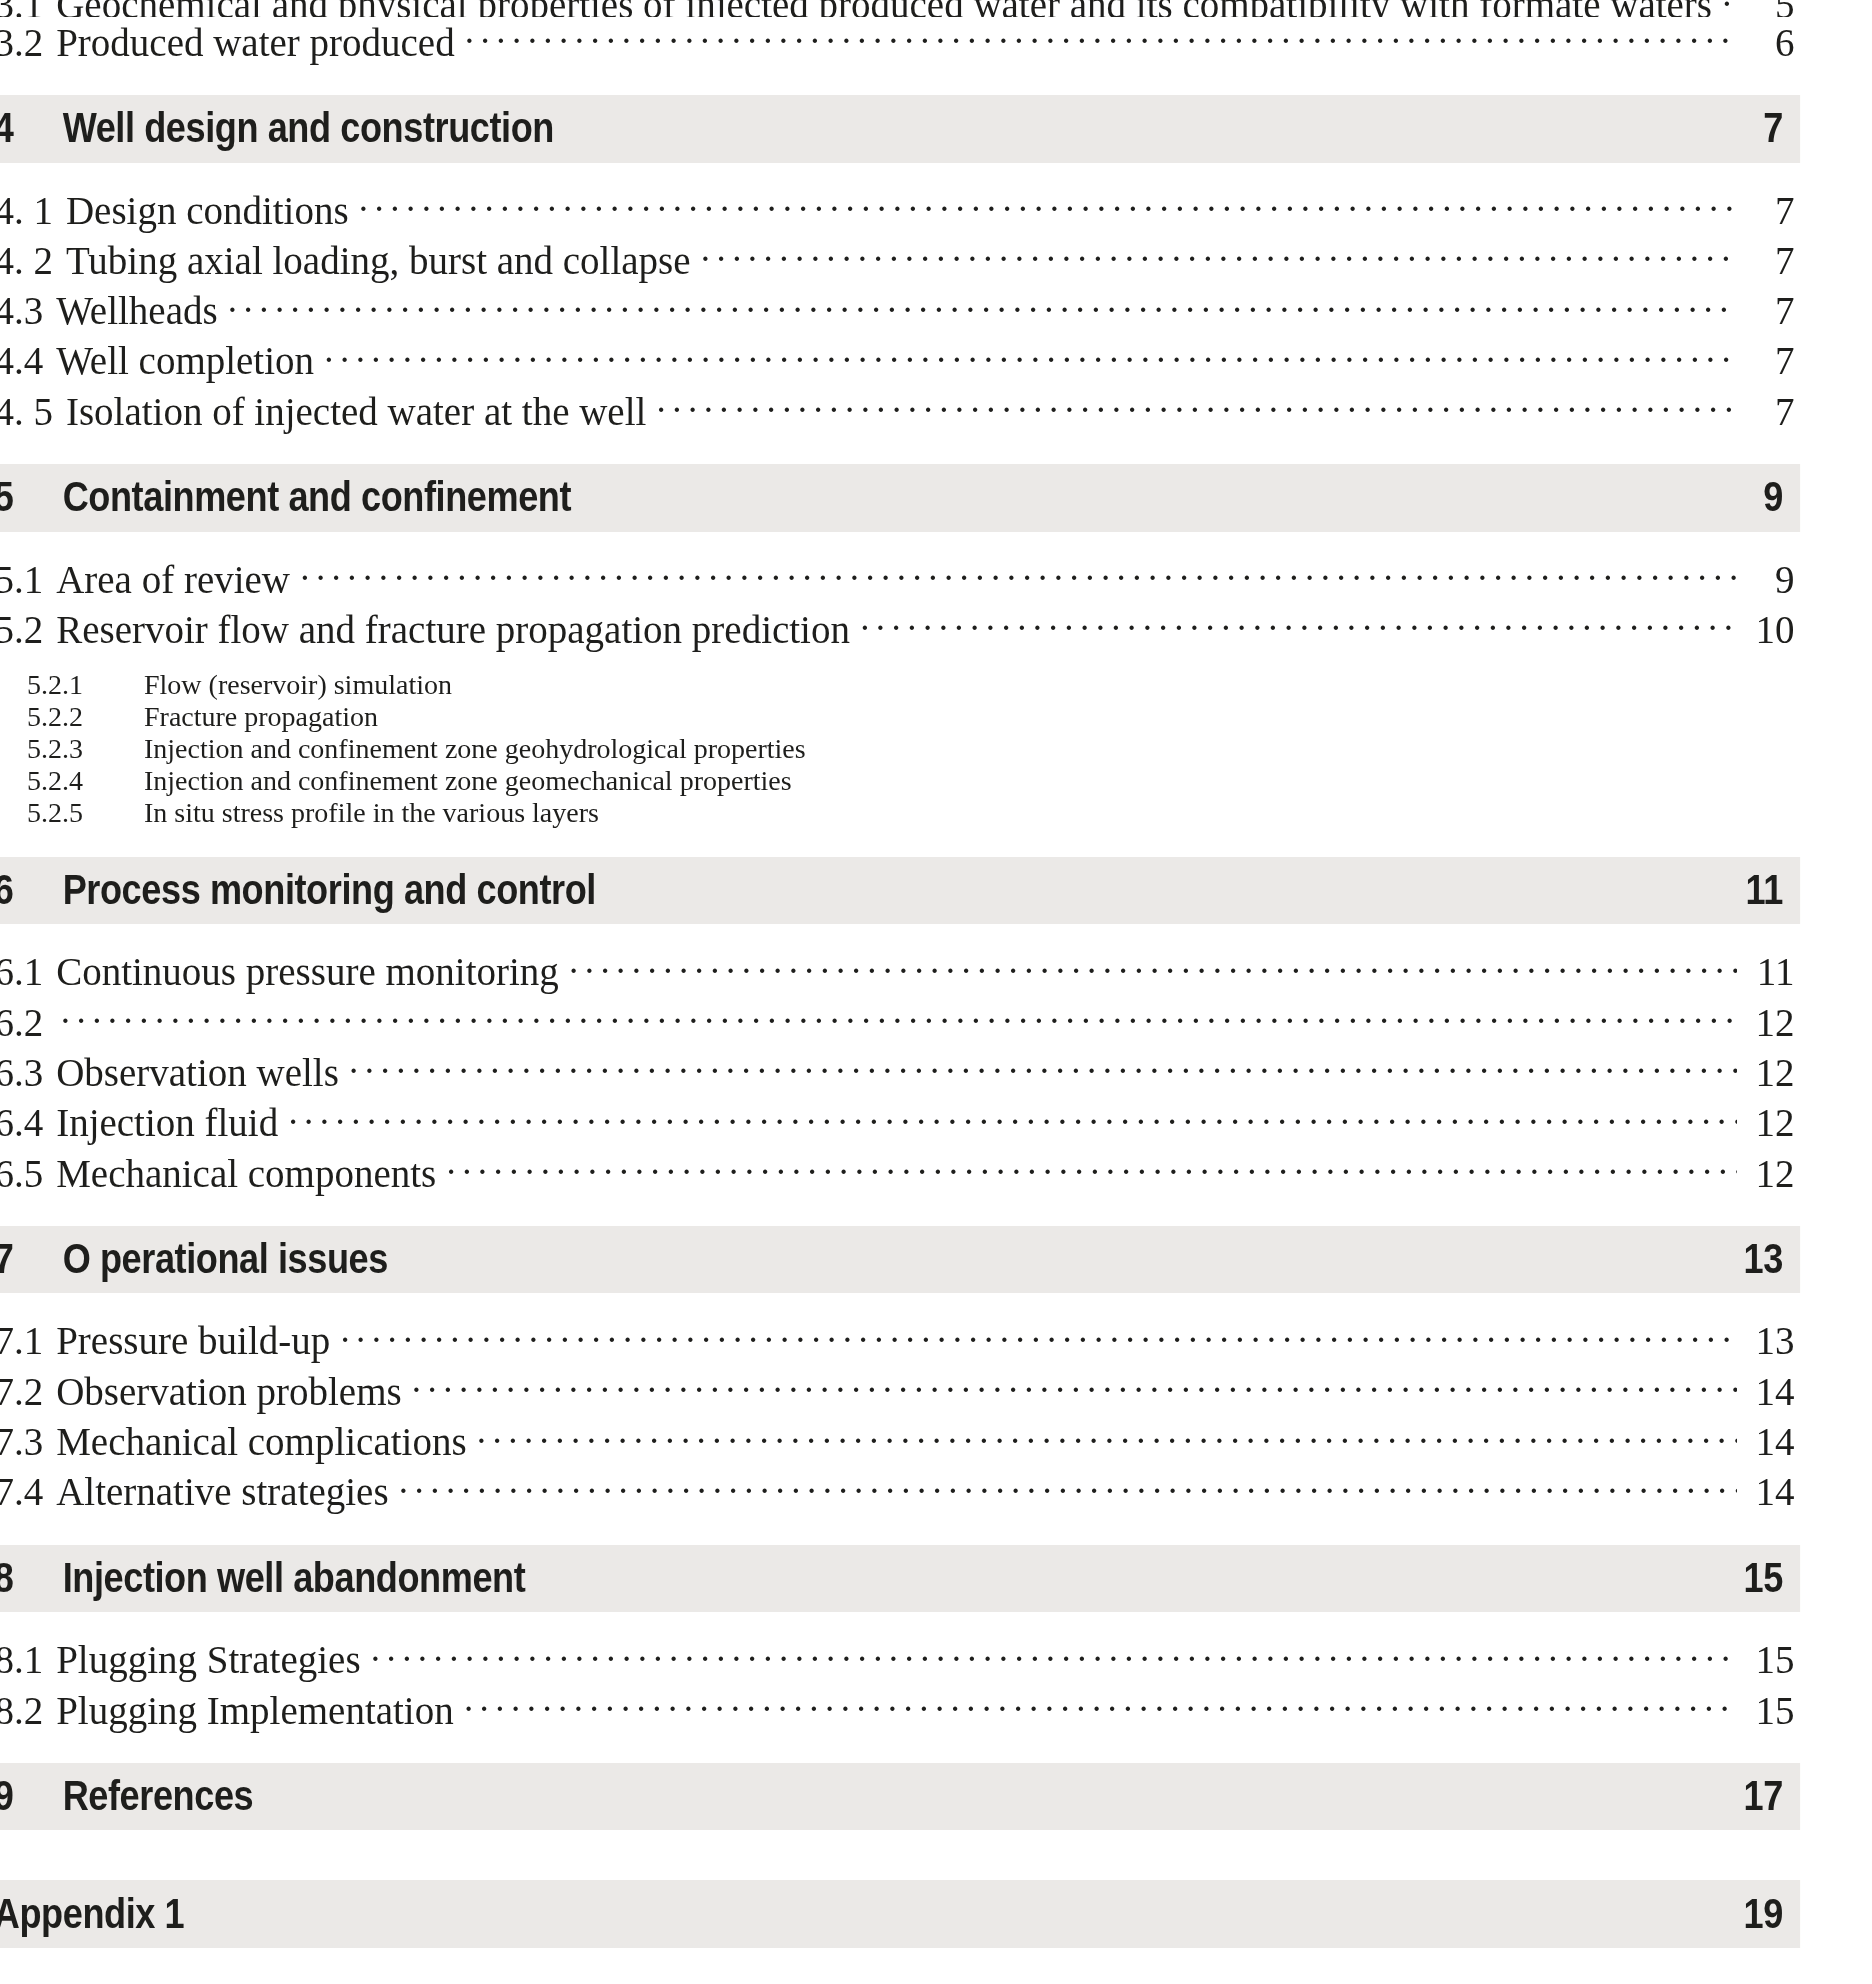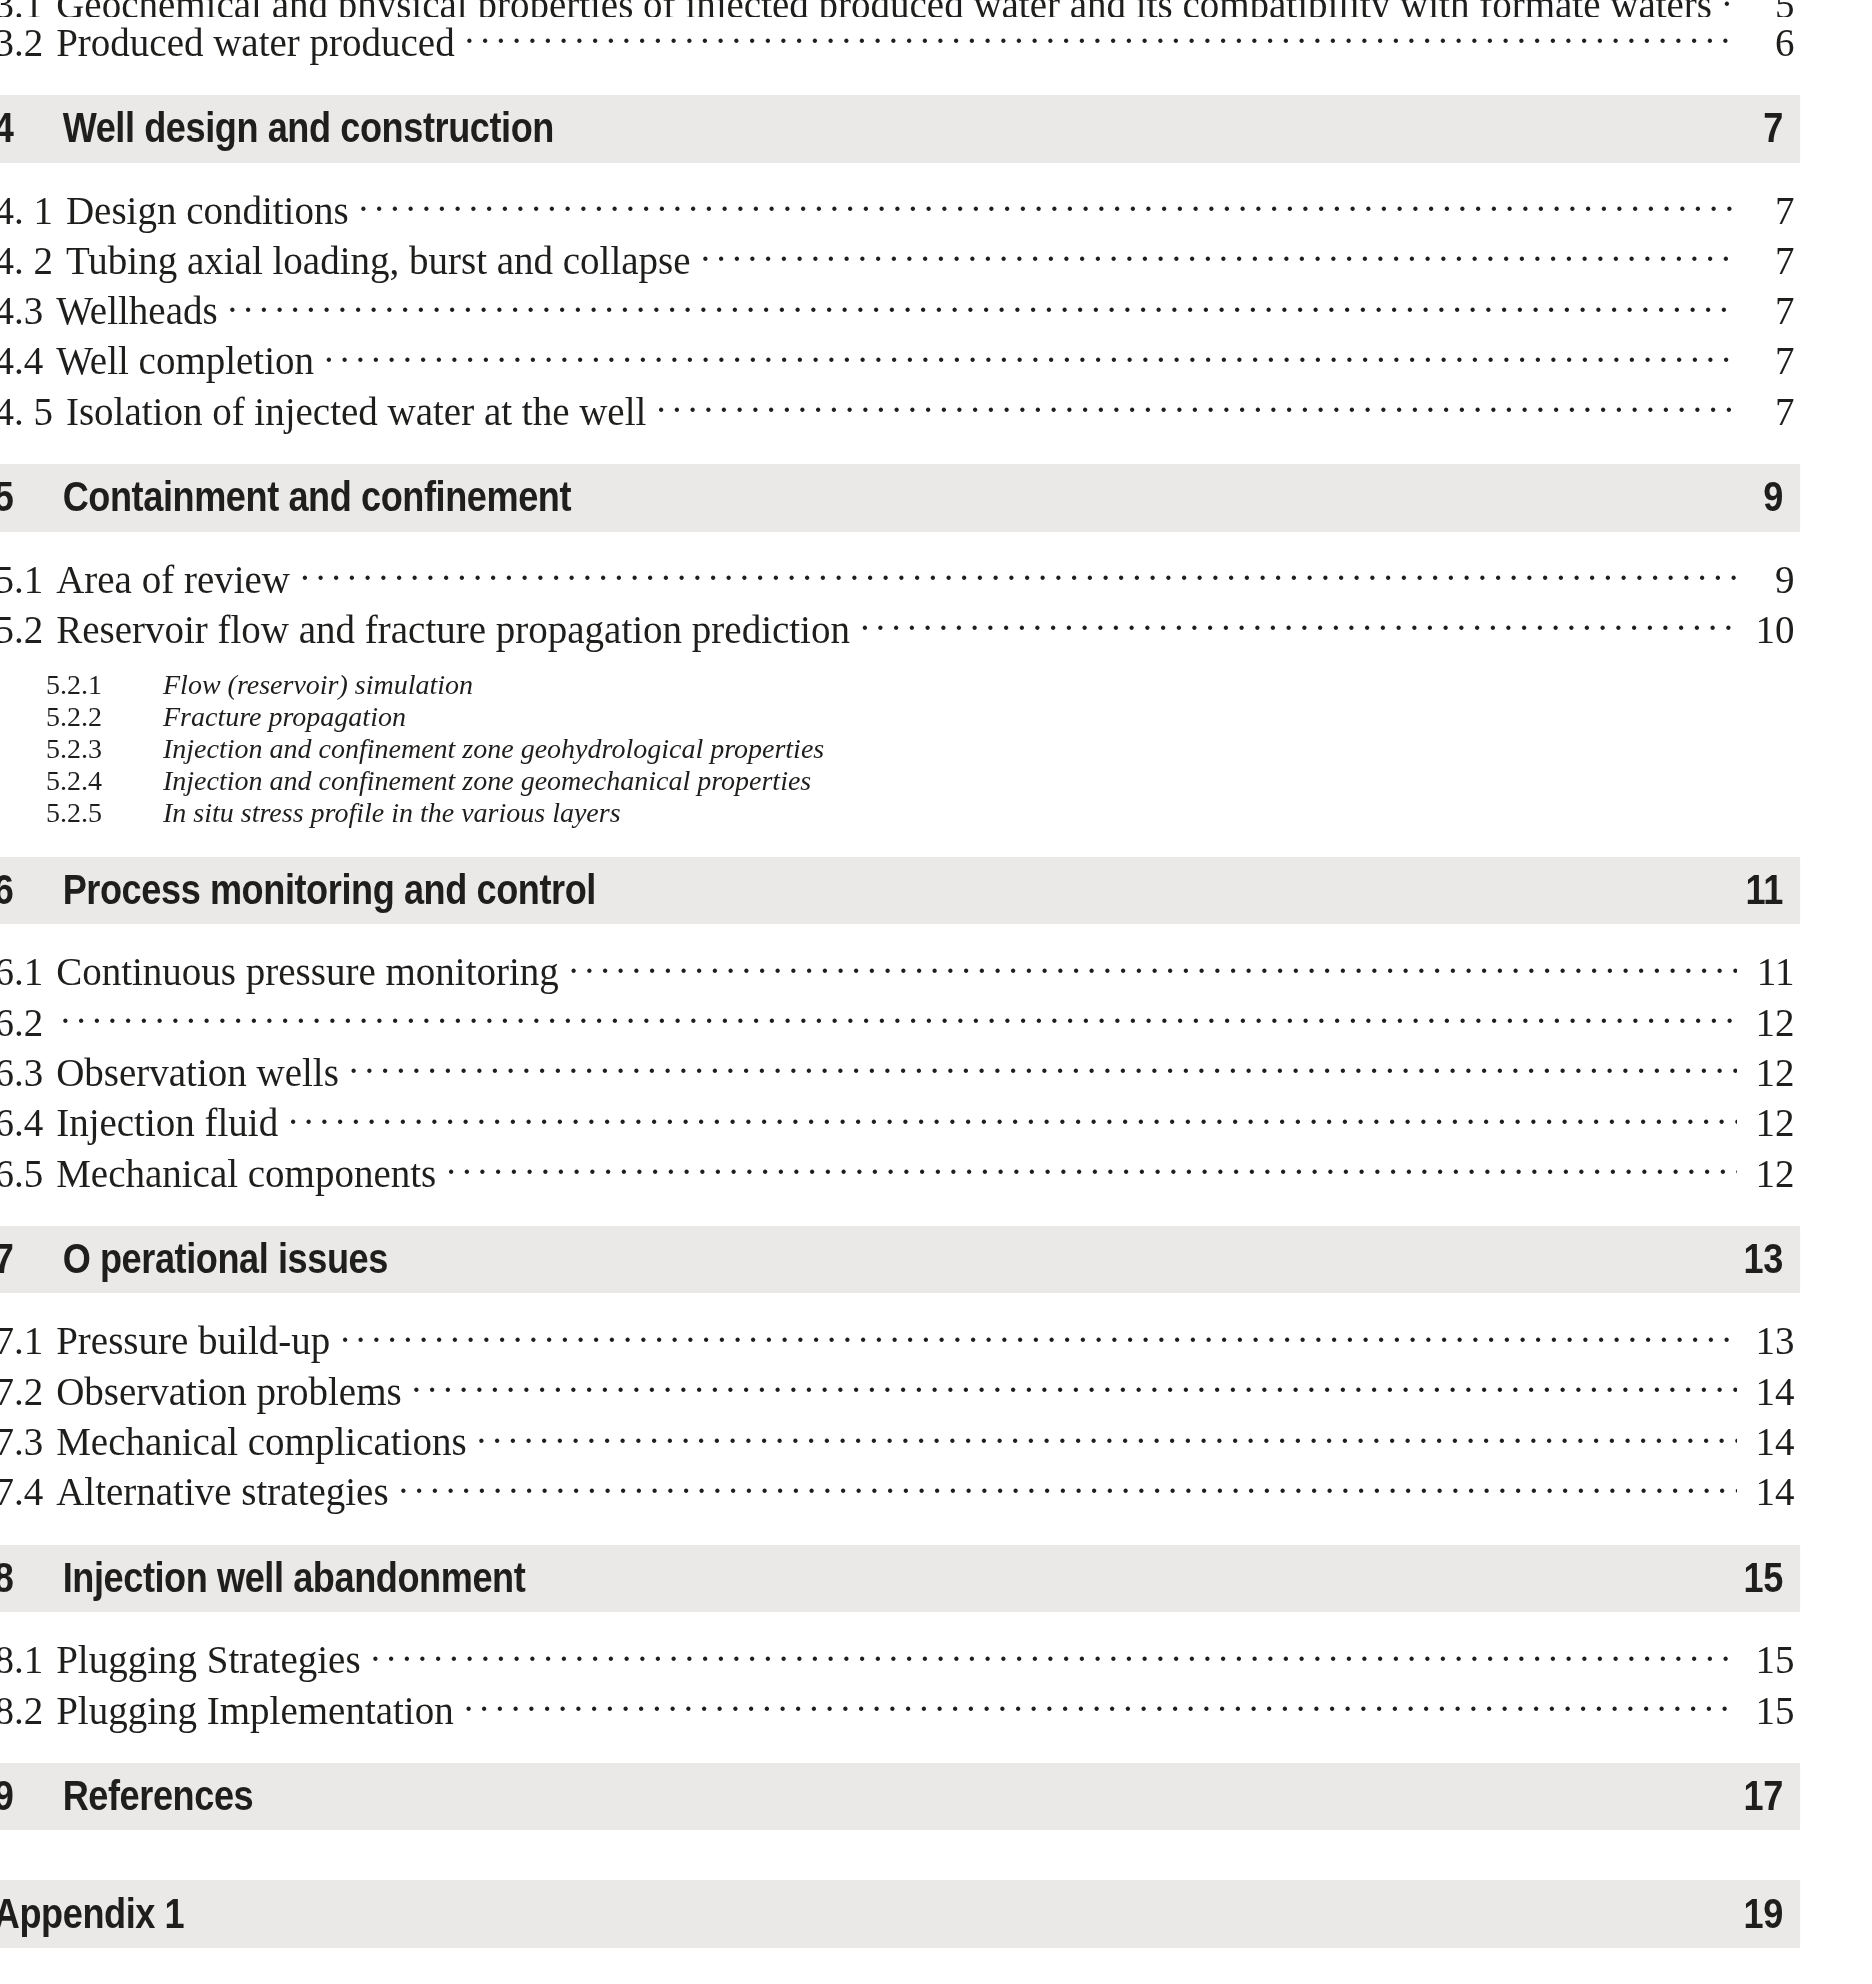--- a/index.html
+++ b/index.html
@@ -96,29 +96,28 @@
     text-align: right;
     padding-right: 5.6px;
   }
 
   
   .subentry {
     display: flex;
     align-items: baseline;
     font-size: 28px;
     line-height: 1.14;
-    padding-left: 46px;
+    padding-left: 27px;
     white-space: nowrap;
   }
   .subentry .s-num {
     flex: 0 0 117px;
   }
   .subentry .s-label {
     flex: 1 1 auto;
-    font-style: italic;
   }
 
   
   .gap-before-band { height: 28px; }
   .gap-after-band  { height: 22px; }
   .gap-sm { height: 15px; }
 
   .clipped-top {
     height: 16.7px;
     overflow: hidden;

